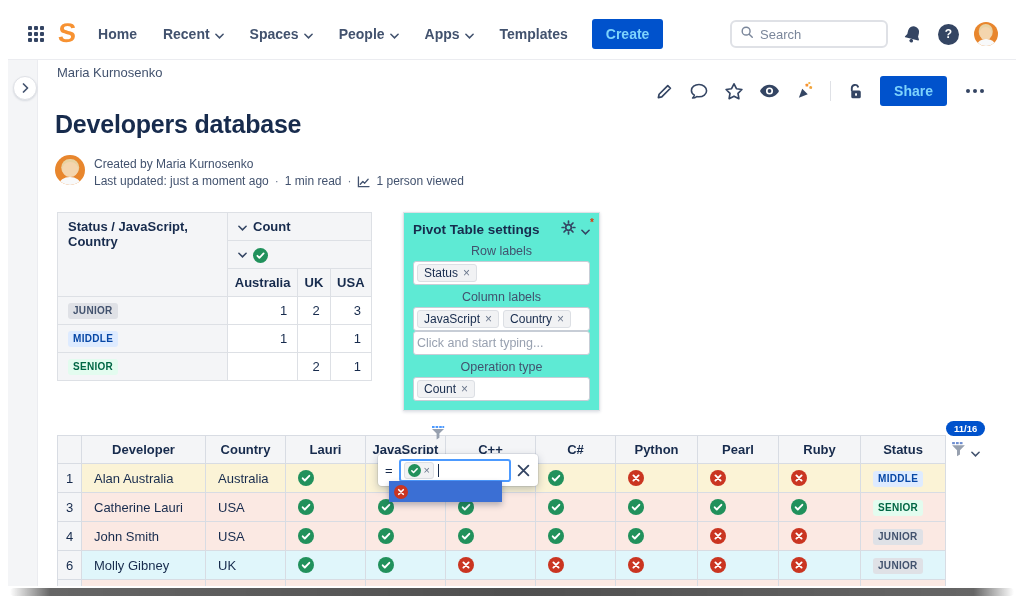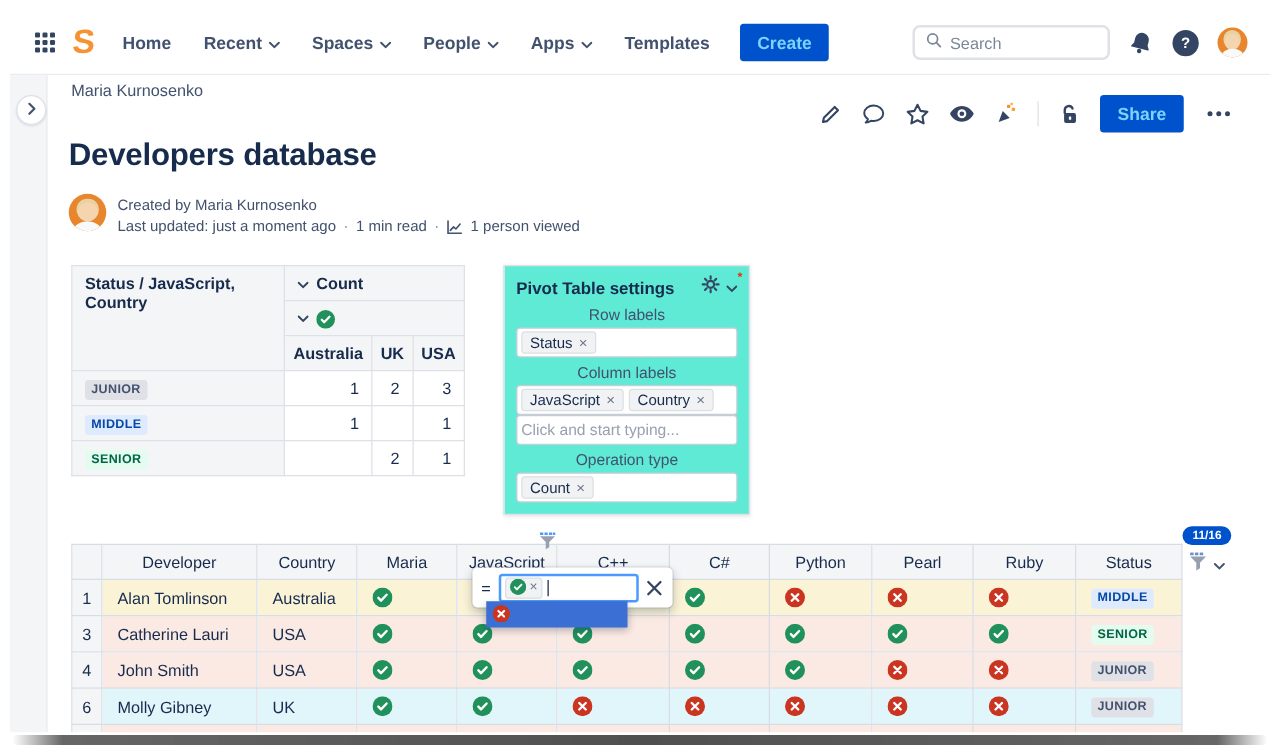--- a/index.html
+++ b/index.html
@@ -71,21 +71,21 @@
   .field-box { border:1px solid #C7CDD6; border-radius:3px; min-height:24px; padding:2px 3px; display:flex; gap:4px; align-items:center; background:#fff; }
   .field-box input { border:none; outline:none; font-size:12.5px; width:100%; font-family:inherit; }
   .field-box input::placeholder { color:#98A1B0; }
   .tag { display:inline-flex; align-items:center; gap:5px; background:#F1F2F4; border:1px solid #DCDFE4; border-radius:3px; font-size:12px; color:#172B4D; padding:1px 6px; height:18px; cursor:default; }
   .tag .tag-x { color:#6B778C; font-size:12px; cursor:pointer; }
 
   
   .dev-wrap { position:absolute; left:49px; top:427px; }
   table.dev { border-collapse:collapse; table-layout:fixed; width:888px; }
   table.dev th, table.dev td { border:1px solid #D8DCE3; font-size:13px; overflow:hidden; white-space:nowrap; }
-  table.dev thead th { background:#F4F5F7; font-weight:400; height:28px; color:#172B4D; }
+  table.dev thead th { background:#F4F5F7; font-weight:700; height:28px; color:#172B4D; }
   table.dev td { height:29px; padding:0 0 0 12px; text-align:left; }
   table.dev td.num { background:#F4F5F7; text-align:center; padding:0; color:#172B4D; }
   tr.tint-yellow td:not(.num) { background:#FBF3D6; }
   tr.tint-red td:not(.num) { background:#FBE9E3; }
   tr.tint-cyan td:not(.num) { background:#E0F6FB; }
   tr.partial td { height:6px; border-bottom:none; }
   .st-icon { display:inline-flex; vertical-align:middle; }
 
   
   .col-funnel { position:absolute; left:422px; top:417px; z-index:8; }
@@ -367,34 +367,34 @@
           <col style="width:82px">
           <col style="width:81px">
           <col style="width:82px">
           <col style="width:85px">
       </colgroup>
       <thead>
           <tr id="dev-head">
             <th></th>
             <th>Developer</th>
             <th>Country</th>
-            <th>Maria</th>
+            <th>Lauri</th>
             <th>JavaScript</th>
             <th>C++</th>
             <th>C#</th>
             <th>Python</th>
             <th>Pearl</th>
             <th>Ruby</th>
             <th>Status</th>
           </tr>
         </thead>
       <tbody id="dev-body">
           <tr class="tint-yellow">
             <td class="num">1</td>
-            <td>Alan Tomlinson</td>
+            <td>Alan Australia</td>
             <td>Australia</td>
             <td><span class="st-icon">
                 <svg width="16" height="16" viewBox="0 0 16 16">
                   <circle cx="8" cy="8" r="8" fill="#21915C"></circle>
                   <path d="M4.7 8.3l2.1 2.2 4.5-4.7" stroke="#fff" stroke-width="1.9" fill="none" stroke-linecap="round" stroke-linejoin="round"></path>
                 </svg>
               </span></td>
             <td></td>
             <td></td>
             <td><span class="st-icon">

